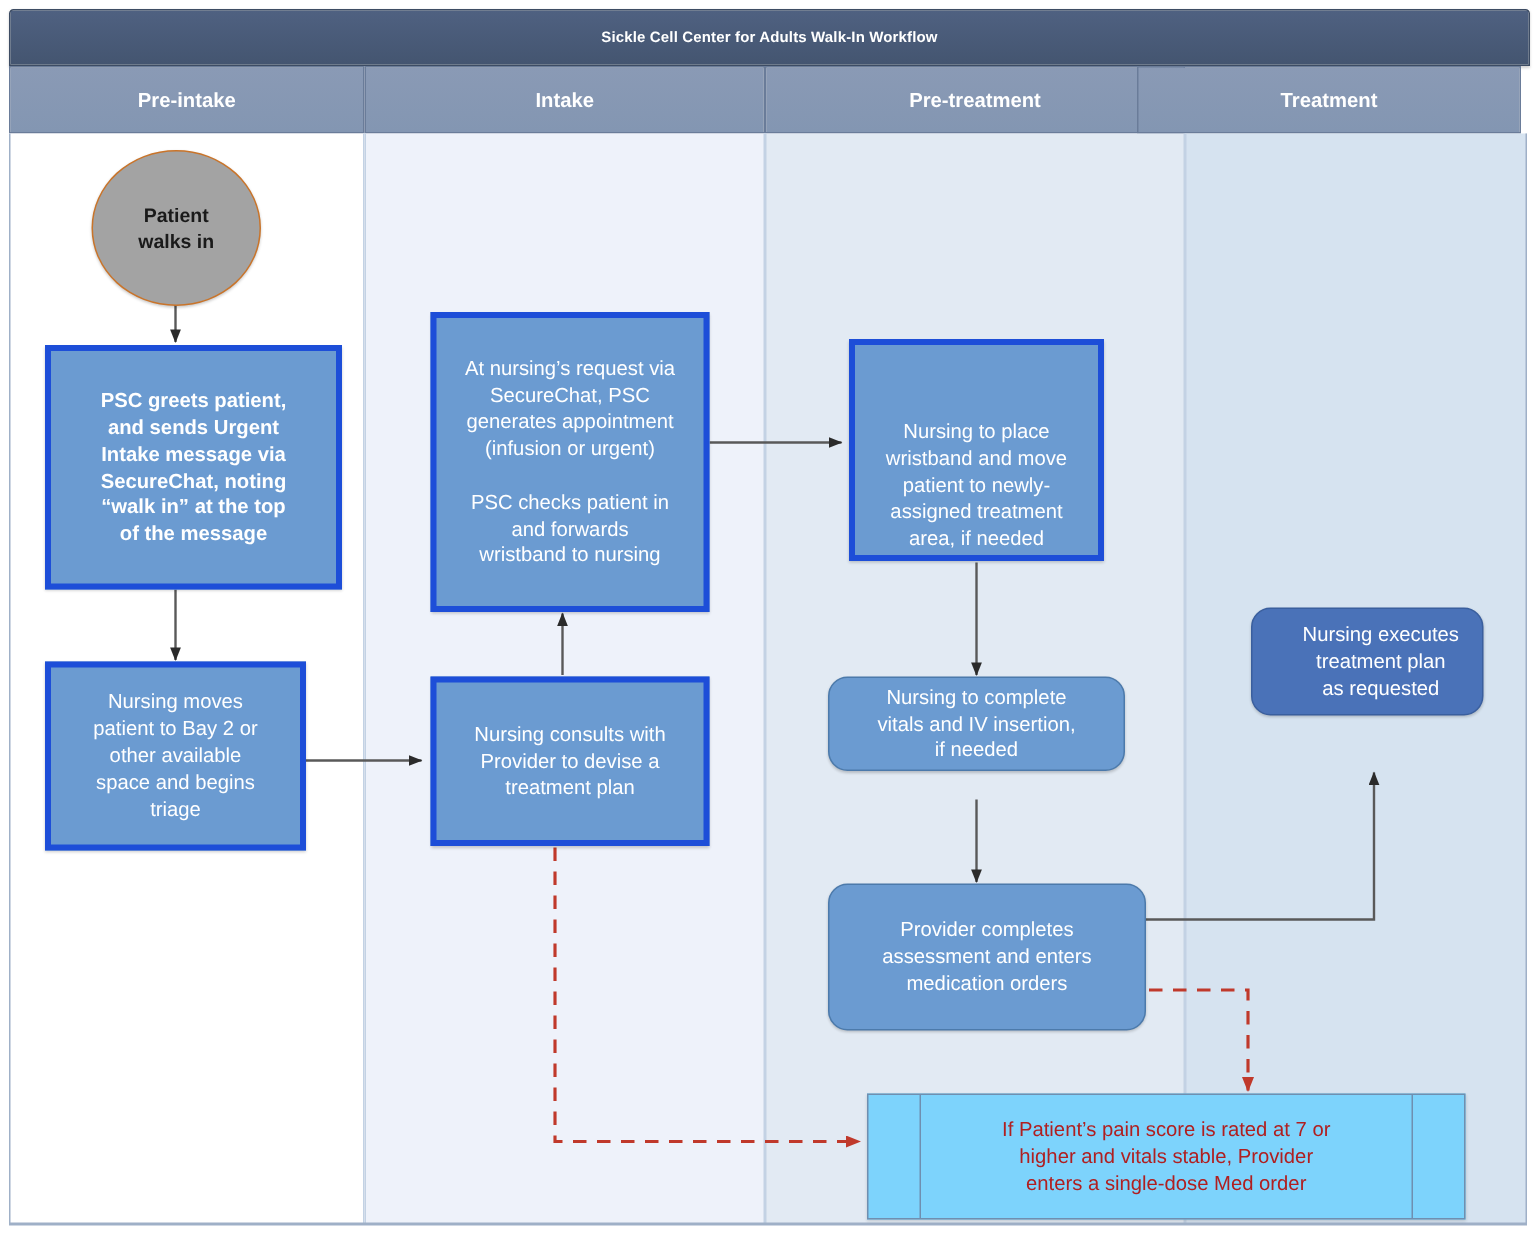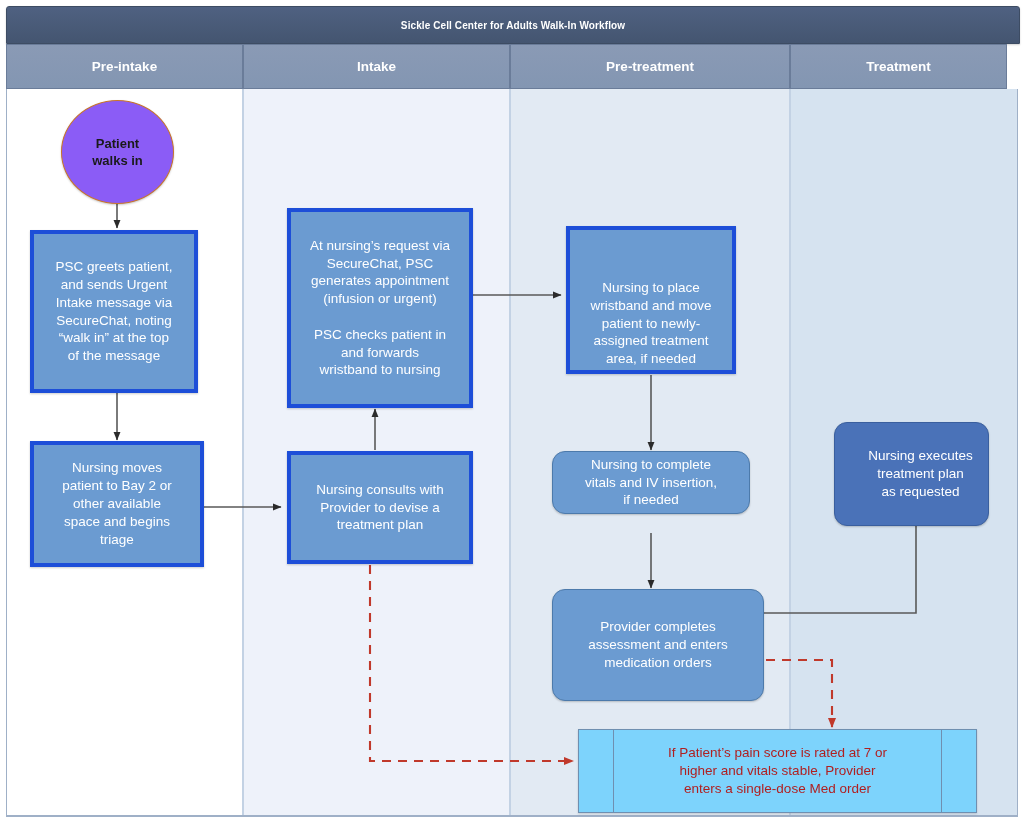--- a/index.html
+++ b/index.html
@@ -59,21 +59,21 @@
     position:absolute;box-sizing:border-box;
     display:flex;align-items:center;justify-content:center;
     text-align:center;
     color:#ffffff;font-size:13.5px;line-height:1.32;
     z-index:5;
   }
   .node .txt{padding:2px 7px;white-space:pre-line;}
 
   .start-circle{
     border-radius:50%;
-    background:#8b5cf6;
+    background:#a3a3a3;
     border:1px solid #c9742a;
     color:#1a1a1a;font-weight:bold;font-size:13px;
     box-shadow:0 1px 2px rgba(0,0,0,.22);
   }
   .proc{
     background:#6b9bd1;
     border:4px solid #1d4ed8;
     box-shadow:0 1px 2px rgba(0,0,0,.20);
   }
   .proc-round{
@@ -116,21 +116,21 @@
   <div id="lane-headers">
     <div class="lane-head" style="left:0px;width:237px;">
         <span>Pre-intake</span>
       </div>
     <div class="lane-head" style="left:237px;width:267px;">
         <span>Intake</span>
       </div>
     <div class="lane-head" style="left:504px;width:280px;">
         <span>Pre-treatment</span>
       </div>
-    <div class="lane-head" style="left:784px;width:217px;">
+    <div class="lane-head" style="left:752px;width:256px;">
         <span>Treatment</span>
       </div>
   </div>
 
   <div id="lane-bodies">
     <div class="lane-body" style="left:0px;width:237px;background:#ffffff;"></div>
     <div class="lane-body" style="left:237px;width:267px;background:#eef2fa;"></div>
     <div class="lane-body" style="left:504px;width:280px;background:#e2eaf3;"></div>
     <div class="lane-body" style="left:784px;width:228px;background:#d6e3f0;"></div>
   </div>
@@ -171,21 +171,21 @@
 
       <path d="M766,660 L832,660 L832,727" marker-end="url(#arrowRed)"></path>
     </g>
   </svg>
 
   <div class="node start-circle" style="left:61px;top:100px;width:113px;height:104px;">
     <span class="txt">Patient
 walks in</span>
   </div>
 
-  <div class="node proc" style="left:30px;top:230px;width:168px;height:163px;">
+  <div class="node proc" style="left:30px;top:230px;width:198px;height:163px;font-weight:bold;">
     <span class="txt">PSC greets patient,
 and sends Urgent
 Intake message via
 SecureChat, noting
 “walk in” at the top
 of the message</span>
   </div>
 
   <div class="node proc" style="left:30px;top:441px;width:174px;height:126px;">
     <span class="txt">Nursing moves
@@ -219,27 +219,27 @@
 assigned treatment
 area, if needed</span>
   </div>
 
   <div class="node proc-round" style="left:552px;top:451px;width:198px;height:63px;">
     <span class="txt">Nursing to complete
 vitals and IV insertion,
 if needed</span>
   </div>
 
-  <div class="node proc-round" style="left:552px;top:589px;width:212px;height:112px;">
+  <div class="node proc-round" style="left:552px;top:589px;width:212px;height:98px;">
     <span class="txt">Provider completes
 assessment and enters
 medication orders</span>
   </div>
 
-  <div class="node proc-dark" style="left:834px;top:422px;width:155px;height:104px;padding-left:18px;">
+  <div class="node proc-dark" style="left:834px;top:405px;width:155px;height:72px;padding-left:18px;">
     <span class="txt">Nursing executes
 treatment plan
 as requested</span>
   </div>
 
   <div class="node note-box" style="left:578px;top:729px;width:399px;height:84px;position:absolute;">
     <div class="bar" style="left:34px;"></div>
     <div class="bar" style="right:34px;"></div>
     <span class="txt" style="position:relative;z-index:2;">If Patient’s pain score is rated at 7 or
 higher and vitals stable, Provider

